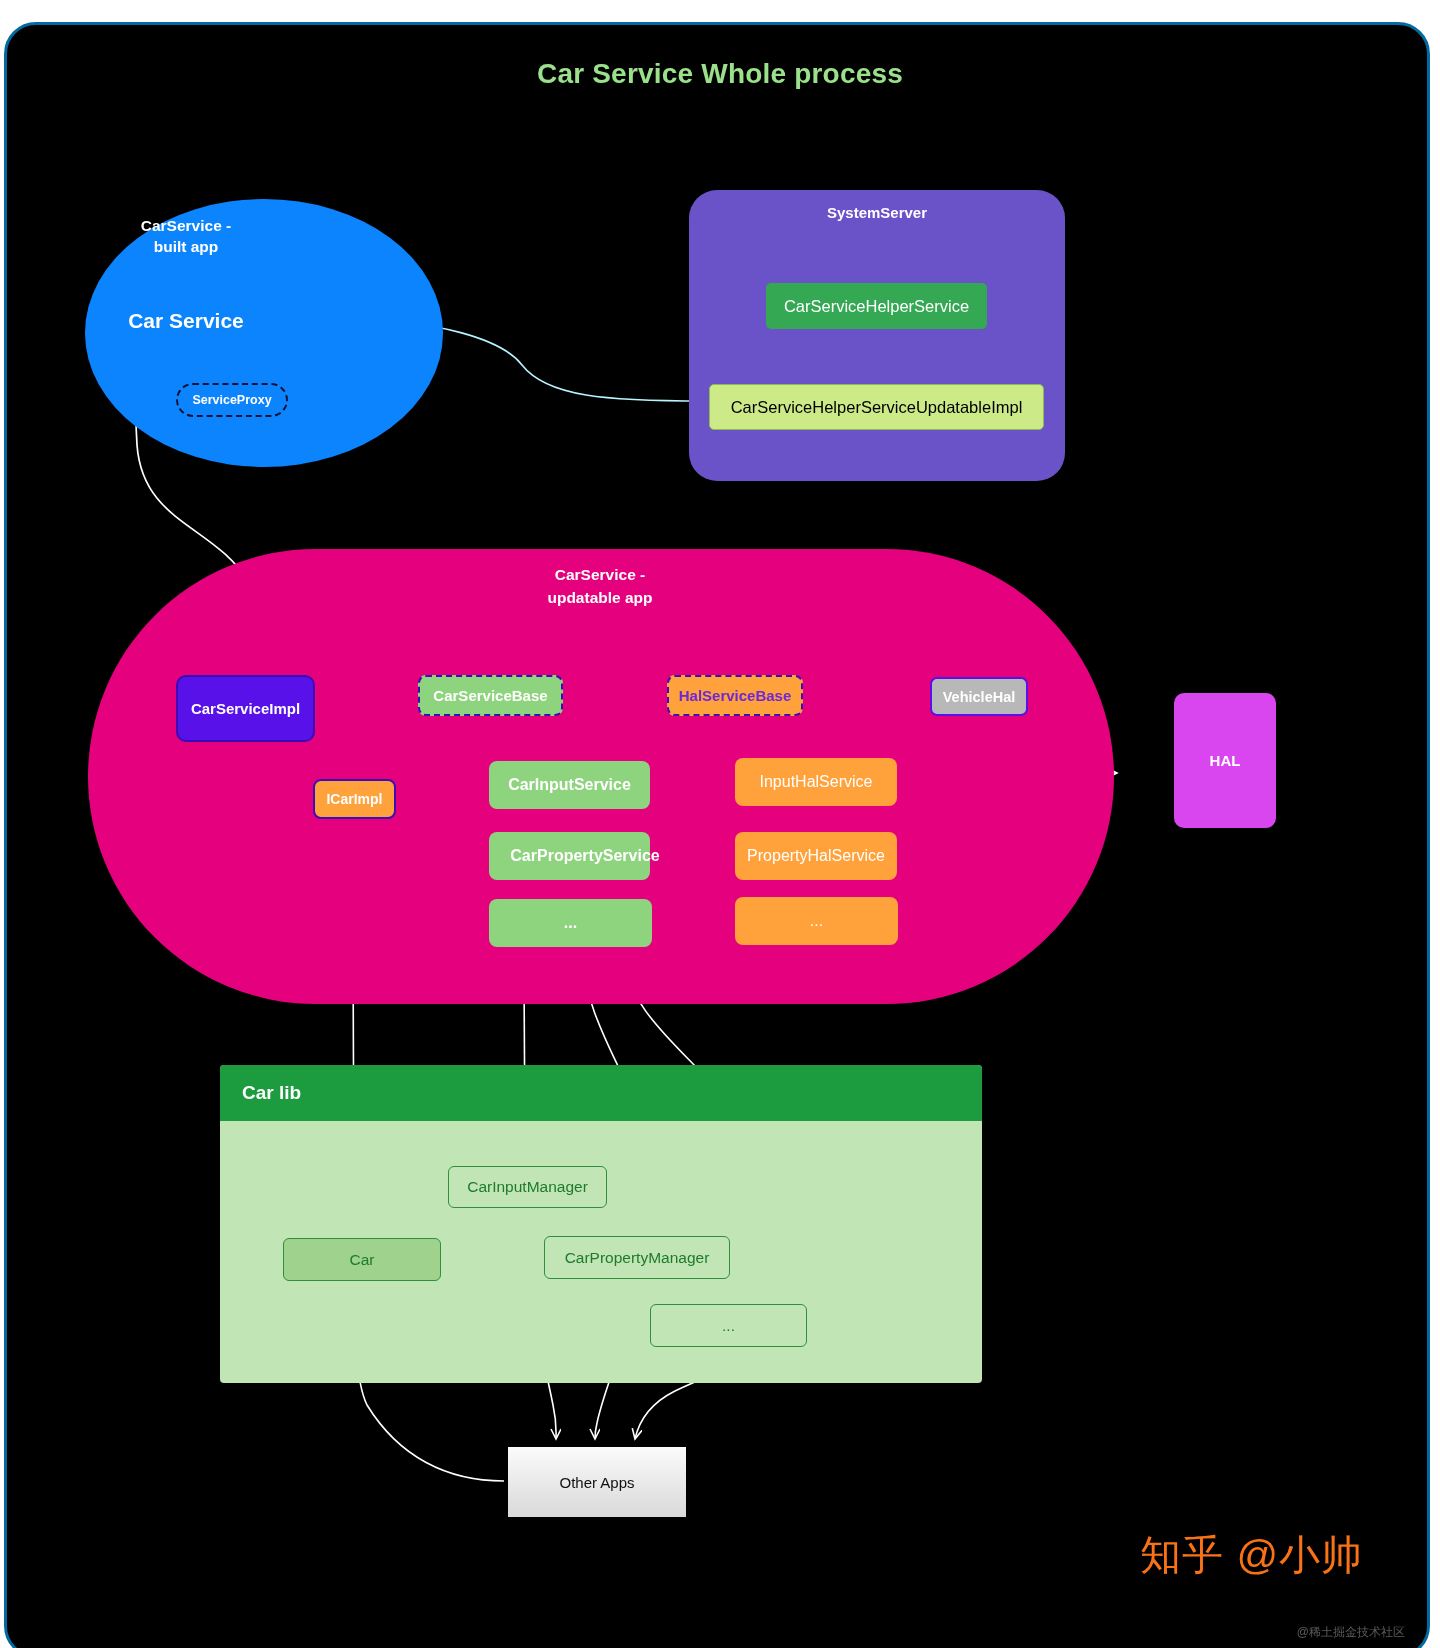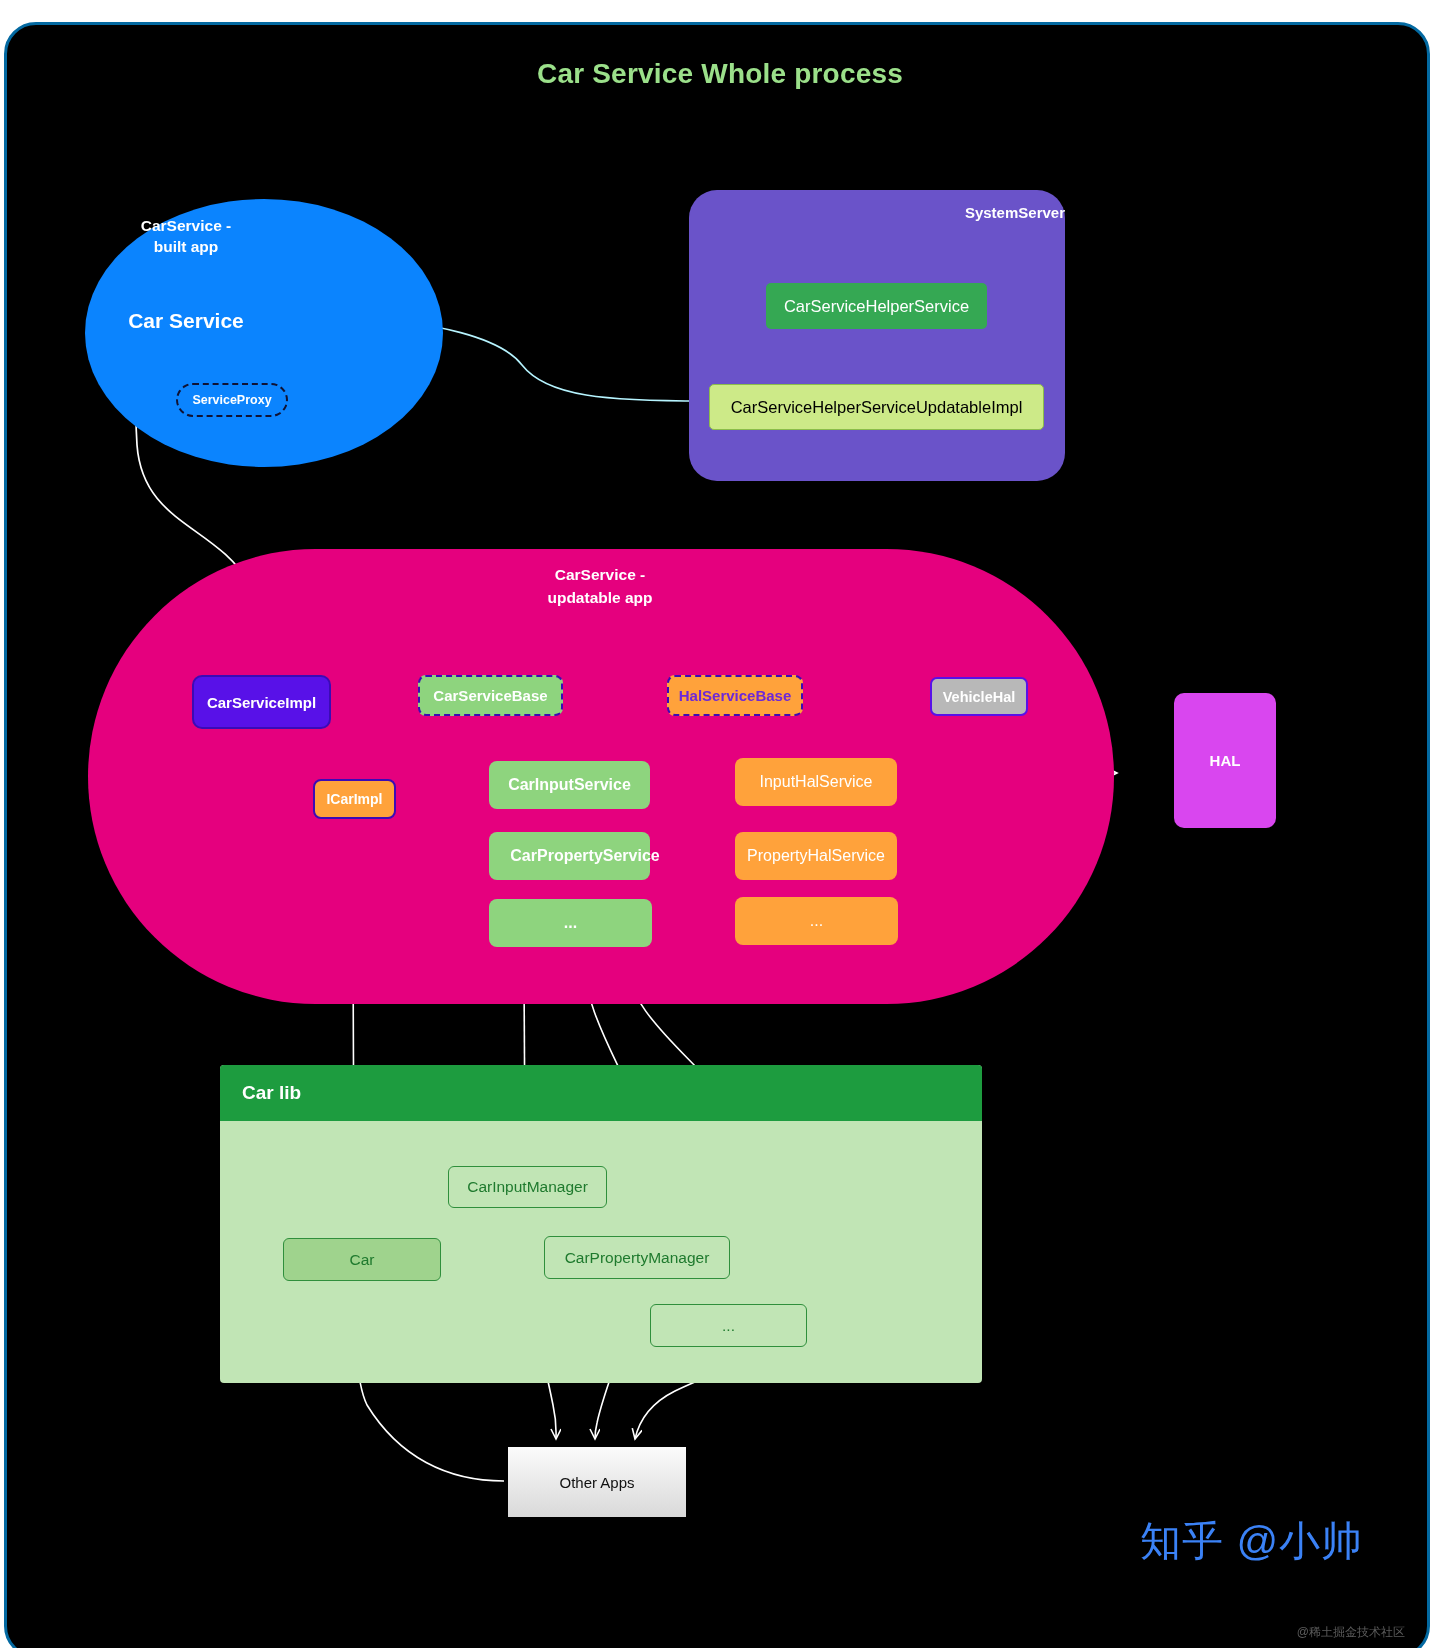--- a/index.html
+++ b/index.html
@@ -113,21 +113,21 @@
     border-radius: 28px;
   }
   #system-server-title {
     position: absolute;
     left: 682px;
     top: 179px;
     width: 376px;
     color: #ffffff;
     font-size: 15px;
     font-weight: bold;
-    text-align: right;
+    text-align: center;
   }
   #helper-service {
     left: 759px;
     top: 258px;
     width: 221px;
     height: 46px;
     background: #35a853;
     border-radius: 5px;
     color: #ffffff;
     font-size: 16.5px;
@@ -159,24 +159,24 @@
     top: 538px;
     width: 436px;
     color: #ffffff;
     font-size: 15.5px;
     font-weight: bold;
     line-height: 23px;
     text-align: center;
     white-space: pre-line;
   }
   #car-service-impl {
-    left: 185px;
+    left: 169px;
     top: 650px;
     width: 139px;
-    height: 54px;
+    height: 67px;
     background: #5811e8;
     border: 2px solid #3b0bb5;
     border-radius: 10px;
     color: #ffffff;
     font-size: 15px;
     font-weight: bold;
   }
   #icar-impl {
     left: 306px;
     top: 754px;
@@ -335,22 +335,22 @@
     border: 1px solid #000000;
     border-radius: 1px;
     color: #111111;
     font-size: 15px;
   }
 
   
   #watermark {
     position: absolute;
     right: 64px;
-    bottom: 86px;
-    color: #3b82f6;
+    bottom: 72px;
+    color: #f97316;
     font-size: 41px;
     letter-spacing: 1px;
   }
   #watermark-small {
     position: absolute;
     right: 22px;
     bottom: 14px;
     color: #5b5b5b;
     font-size: 12px;
   }

